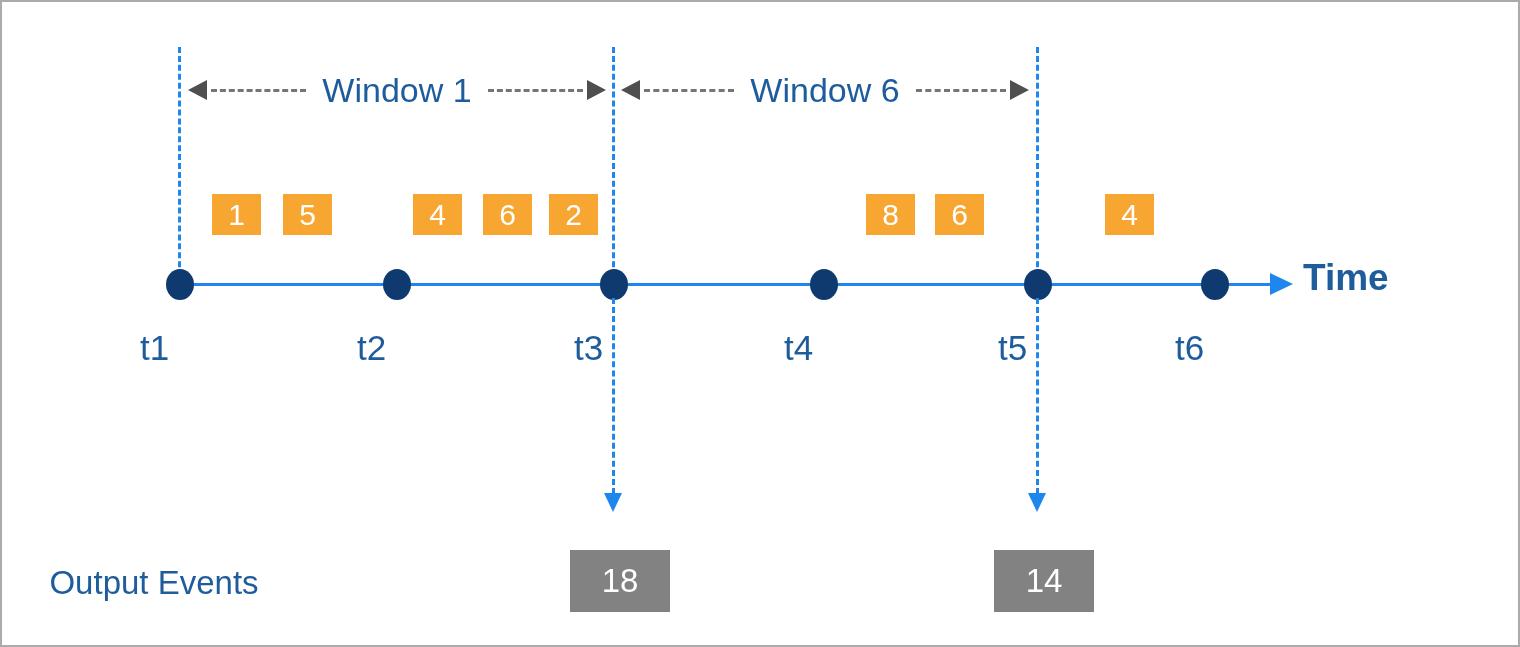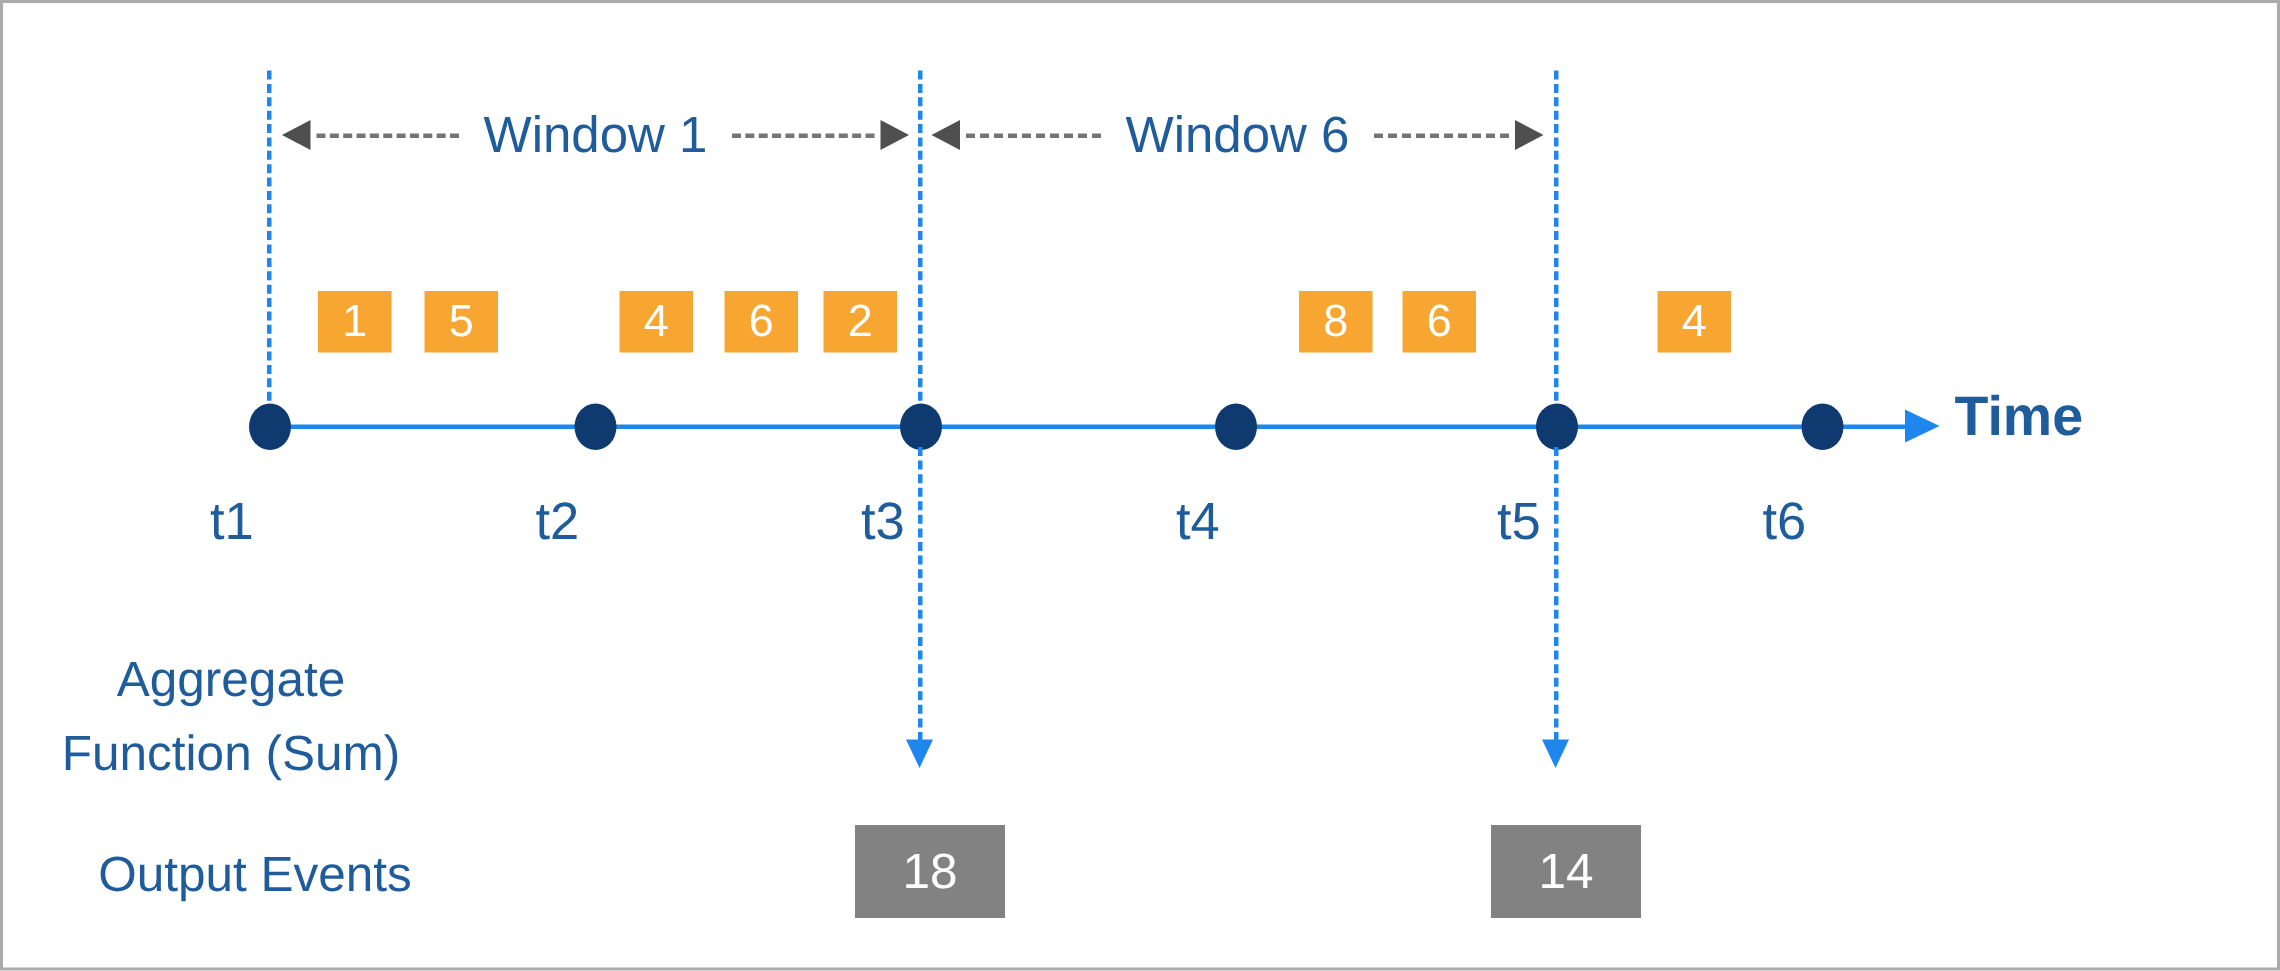--- a/index.html
+++ b/index.html
@@ -43,21 +43,21 @@
   .dot{position:absolute;top:267px;width:28px;height:31px;border-radius:50%;
        background:var(--navy);}
   .time-label{position:absolute;left:1301px;top:255px;color:var(--text);
        font-size:37px;font-weight:700;}
   .tick{position:absolute;top:326px;width:80px;text-align:left;color:var(--text);
        font-size:35px;font-weight:300;}
 
   
   .agg-label{position:absolute;left:22px;top:426px;width:260px;text-align:center;
        color:var(--text);font-size:33px;font-weight:300;line-height:49px;}
-  .out-label{position:absolute;left:38px;top:562px;width:260px;text-align:center;
+  .out-label{position:absolute;left:22px;top:562px;width:260px;text-align:center;
        color:var(--text);font-size:33px;font-weight:300;}
 
   
   .outbox{position:absolute;top:548px;width:100px;height:62px;background:var(--gray);
        color:#fff;font-size:33px;font-weight:300;display:flex;
        align-items:center;justify-content:center;}
 </style>
 </head>
 <body>
 
@@ -107,22 +107,18 @@
   <div class="tick" style="left:572px">t3</div>
   <div class="tick" style="left:782px">t4</div>
   <div class="tick" style="left:996px">t5</div>
   <div class="tick" style="left:1173px">t6</div>
 
   <div class="vline-down" style="left:610px"></div>
   <div class="down-head" style="left:602px"></div>
   <div class="vline-down" style="left:1034px"></div>
   <div class="down-head" style="left:1026px"></div>
 
-  <div class="agg-label">
-    <div>Aggregate</div>
-    <div>Function (Sum)</div>
-  </div>
   <div class="out-label">Output Events</div>
 
   <div class="outbox" style="left:568px">18</div>
   <div class="outbox" style="left:992px">14</div>
 
 </div>
 
 </body></html>

